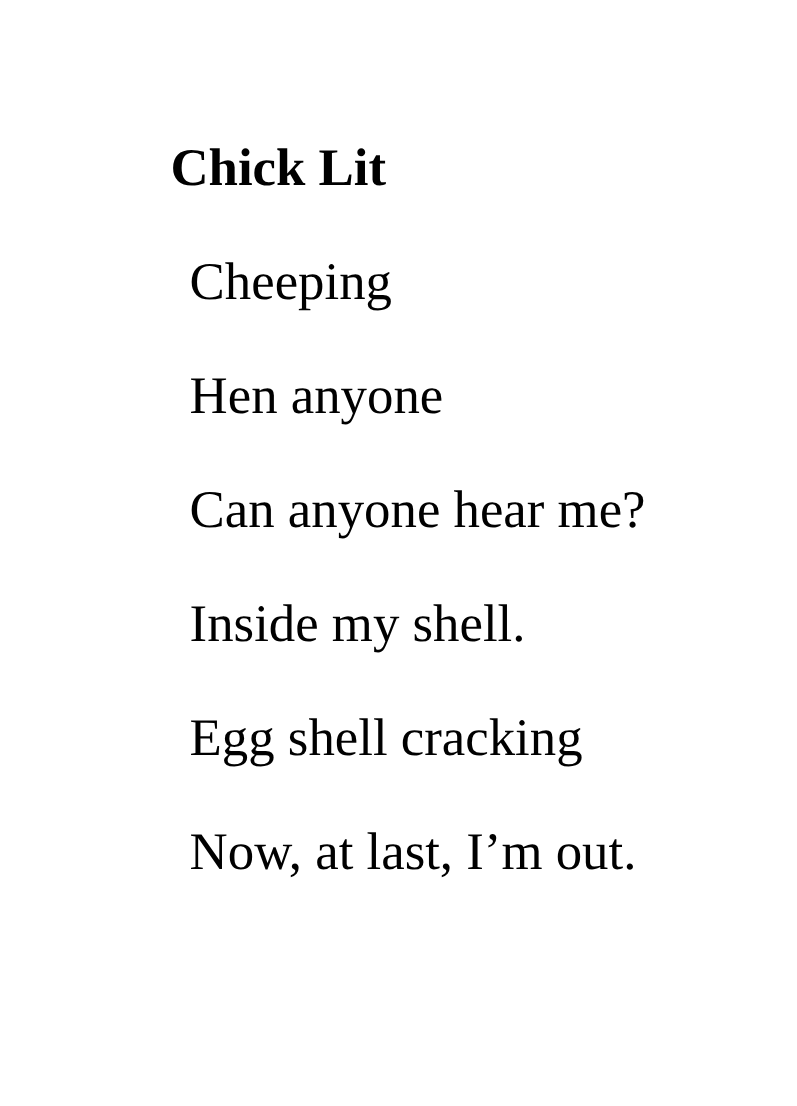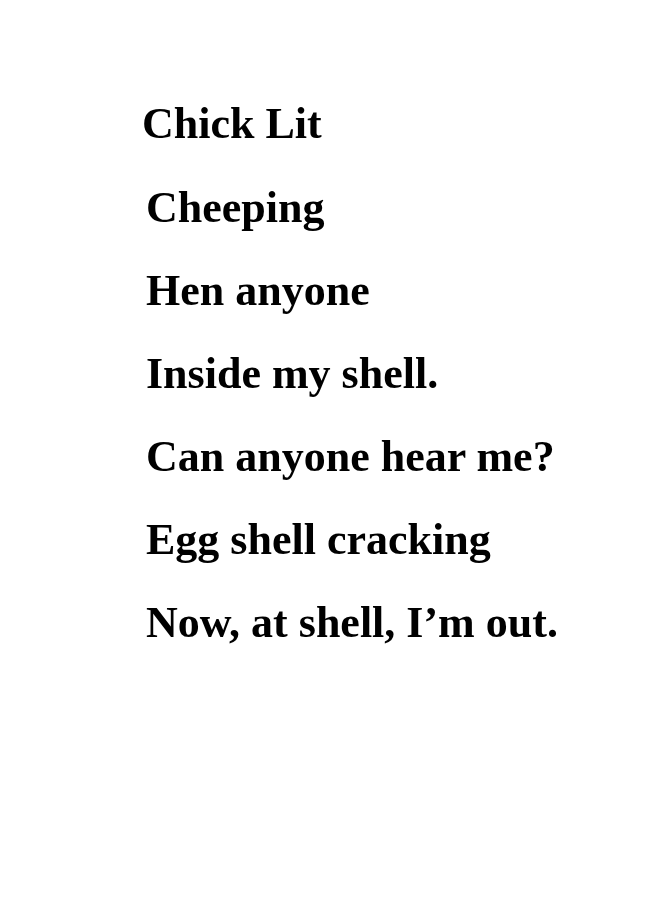--- a/index.html
+++ b/index.html
@@ -15,43 +15,43 @@
   }
   .page {
     position: relative;
     width: 664px;
     height: 922px;
     background: #ffffff;
   }
   .poem {
     position: absolute;
     left: 142px;
-    top: 84px;
+    top: 100px;
     color: #000000;
     font-size: 44px;
     line-height: 79px;
     white-space: nowrap;
   }
   .poem-title {
     margin: 0 0 5px 0;
     font-size: 44px;
     font-weight: bold;
     line-height: 79px;
   }
   .poem-line {
-    margin: 4px;
-    font-weight: bold;
+    margin: 16px;
+    font-weight: normal;
   }
 </style>
 </head>
 <body>
 
 <div class="page">
   <div class="poem">
     <h1 class="poem-title">Chick Lit</h1>
     <p class="poem-line">Cheeping</p>
     <p class="poem-line">Hen anyone</p>
+    <p class="poem-line">Can anyone hear me?</p>
     <p class="poem-line">Inside my shell.</p>
-    <p class="poem-line">Can anyone hear me?</p>
     <p class="poem-line">Egg shell cracking</p>
-    <p class="poem-line">Now, at shell, I’m out.</p>
+    <p class="poem-line">Now, at last, I’m out.</p>
   </div>
 </div>
 
 </body></html>

